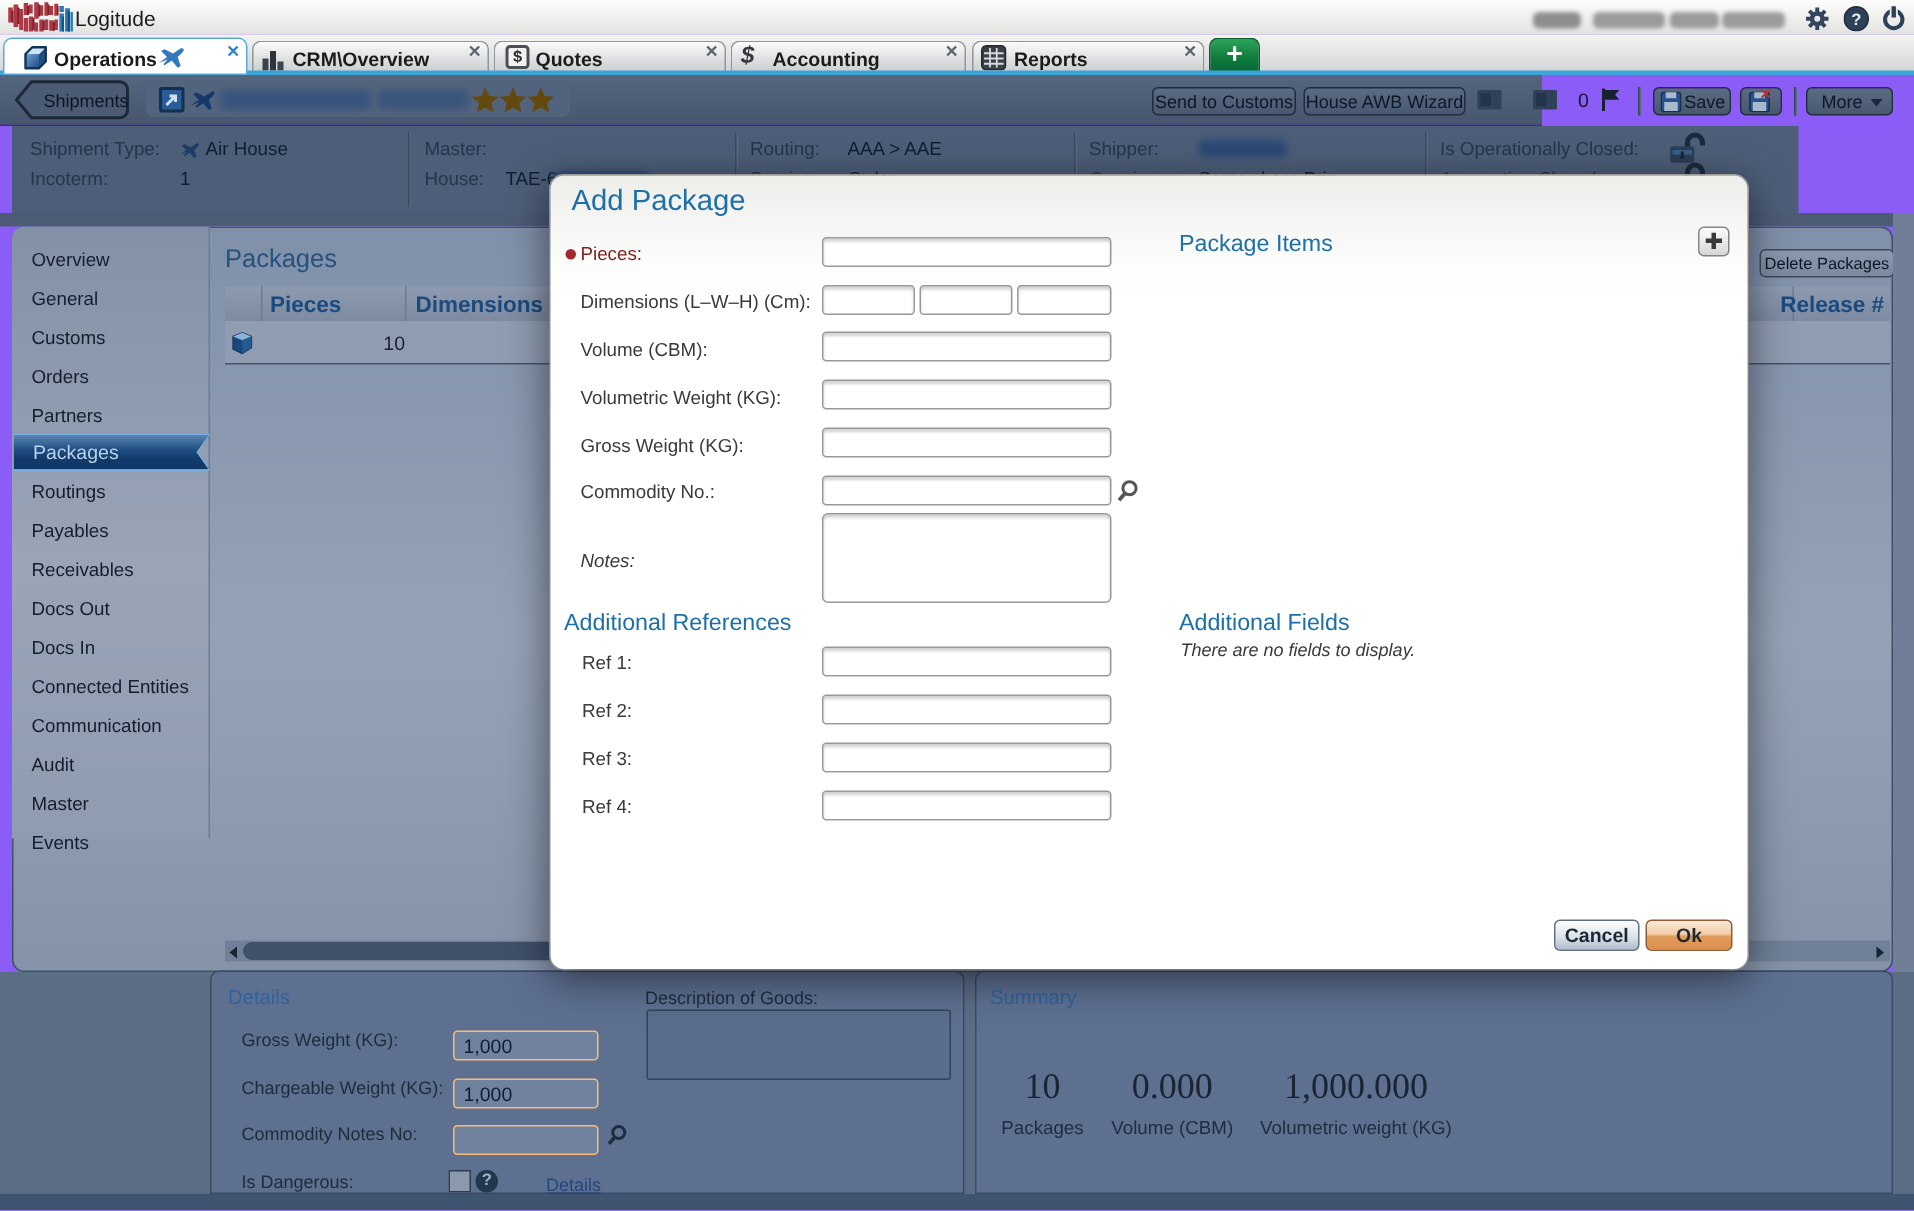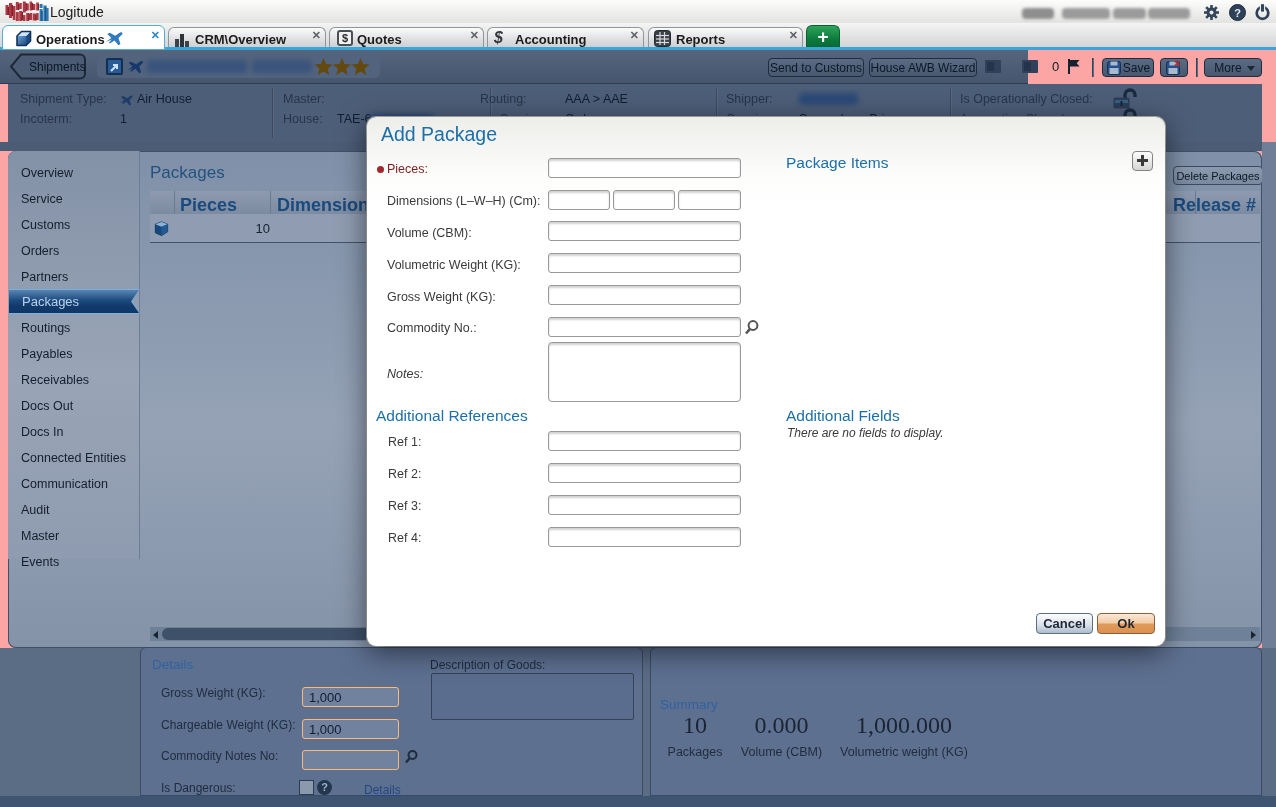--- a/index.html
+++ b/index.html
@@ -1,17 +1,17 @@
 <!DOCTYPE html>
 <html><head>
 <meta charset="utf-8">
 <style>
 html,body{margin:0;padding:0;}
 body{width:1276px;height:807px;overflow:hidden;font-family:"Liberation Sans",sans-serif;}
-.app{position:absolute;top:0;left:0;width:1276px;height:807px;background:#fca5a5;overflow:hidden;}
+.app{position:absolute;top:0;left:0;width:1276px;height:807px;background:#8b5cf6;overflow:hidden;}
 .abs{position:absolute;}
 
 .hdr{position:absolute;top:0;left:0;width:1276px;height:23px;background:linear-gradient(#fdfdfc,#e2e2e0);}
 .hdr .brand{position:absolute;left:50px;top:4px;font-size:14px;color:#1c1c1c;}
 .blob{position:absolute;background:#9b9b9b;border-radius:4px;filter:blur(1.5px);}
 
 .tabrow{position:absolute;top:23px;left:0;width:1276px;height:27px;background:linear-gradient(#f4f4f3,#d0d1d3);}
 .tabrow:after{content:"";position:absolute;left:0;bottom:0;width:1276px;height:3px;background:#3ba4d8;}
 .tab{position:absolute;top:4px;height:22px;border:1px solid #8f969d;border-bottom:none;border-radius:6px 6px 0 0;background:linear-gradient(#fbfbfb,#dcdddf 60%,#cbcccf);box-sizing:border-box;}
 .tab.active{top:2px;height:25px;border:1px solid #55acd8;background:#fff;z-index:3;}
@@ -20,37 +20,37 @@
 .tab .x{position:absolute;top:2px;right:4px;font-size:11px;font-weight:700;color:#5e646b;line-height:10px;}
 .tab.active .x{color:#2e86c8;top:4px;}
 .plustab{position:absolute;top:2px;height:25px;border:1px solid #0b5e2e;border-bottom:none;border-radius:6px 6px 0 0;background:linear-gradient(#2ea45c,#0d7a3c 55%,#086333);box-sizing:border-box;}
 .plustab span{position:absolute;left:0;right:0;top:0px;text-align:center;color:#fff;font-size:19px;font-weight:700;}
 
 .toolbar{position:absolute;top:50px;left:0;width:1028px;height:34px;background:linear-gradient(#54657e,#46566e);border-bottom:1px solid #2e3b4f;box-sizing:border-box;}
 .tbtn{position:absolute;top:8px;height:19px;background:linear-gradient(#5a6b84,#48586f);border:1px solid #202d3f;border-radius:4px;box-sizing:border-box;color:#0c1826;font-size:12px;text-align:center;white-space:nowrap;line-height:18px;}
 .tbtn span{position:relative;top:0;}
 .tsep{position:absolute;top:8px;width:1px;height:19px;background:#35445a;border-right:1px solid #5a6a82;}
 
-.info{position:absolute;top:84px;left:8px;width:1254px;height:58px;background:#4d5e78;}
+.info{position:absolute;top:84px;left:8px;width:1162px;height:58px;background:#4d5e78;padding-left:29px;}
 .info .lb{position:absolute;font-size:12.5px;color:#26354a;white-space:nowrap;}
 .info .vl{position:absolute;font-size:12.5px;color:#101e31;white-space:nowrap;}
 .vdiv{position:absolute;top:4px;width:1px;height:50px;background:#3b4a60;border-right:1px solid #586880;}
 .strip{position:absolute;top:142px;left:0;width:1276px;height:9px;background:#4c5c75;}
 
 .main{position:absolute;top:151px;left:8px;width:1254px;height:497px;border-radius:8px;background:linear-gradient(#7f90a8,#95a2b6 55%,#8593a9);box-shadow:0 0 0 1px #3f5068 inset;overflow:hidden;}
 .side{position:absolute;top:0;left:0;width:132px;height:408px;background:linear-gradient(#8391a7,#99a4b6 55%,#8f9bb0);border-right:1px solid #6e7d93;box-sizing:border-box;}
 .side .it{position:absolute;left:13px;font-size:12.5px;color:#141f2d;white-space:nowrap;}
 .selbar{position:absolute;left:1px;top:138px;width:131px;height:25px;}
 .selbar .bg1{position:absolute;left:0;top:0;width:100%;height:100%;background:#79b0e0;clip-path:polygon(0 0,100% 0,calc(100% - 8px) 50%,100% 100%,0 100%);}
 .selbar .bg2{position:absolute;left:0;top:1px;width:calc(100% - 1px);height:23px;background:linear-gradient(#5a85b2,#1d4b80 45%,#113a6b 70%,#0f3766);clip-path:polygon(0 0,100% 0,calc(100% - 8px) 50%,100% 100%,0 100%);}
 .selbar .tx{position:absolute;left:13px;top:5px;font-size:13px;color:#b9d2ea;}
 .content{position:absolute;top:0;left:132px;width:1122px;height:497px;}
 .h1{font-size:17px;color:#24527f;}
 .thead{position:absolute;left:10px;top:40px;right:2px;height:23px;background:linear-gradient(#8d9ab0,#7d8ba1);border-bottom:1px solid #66758c;}
-.thead .c{position:absolute;top:4px;font-size:18px;font-weight:700;color:#1a4a7e;white-space:nowrap;}
+.thead .c{position:absolute;top:4px;font-size:15px;font-weight:700;color:#1a4a7e;white-space:nowrap;}
 .tcell-sep{position:absolute;top:0;width:1px;height:23px;background:#6b7a90;}
 .trow{position:absolute;left:10px;top:63px;right:2px;height:28px;background:#8f9cb1;border-bottom:1px solid #42526a;}
 
 .hscroll{position:absolute;left:10px;right:2px;top:476px;height:14px;background:#6f8198;}
 .hthumb{position:absolute;left:12px;top:1px;width:528px;height:12px;background:#3f5069;border-radius:6px;}
 .arrow-l{position:absolute;left:3px;top:4px;width:0;height:0;border-top:4px solid transparent;border-bottom:4px solid transparent;border-right:5px solid #19242f;}
 .arrow-r{position:absolute;right:4px;top:4px;width:0;height:0;border-top:4px solid transparent;border-bottom:4px solid transparent;border-left:5px solid #19242f;}
 
 .botbg{position:absolute;top:648px;left:0;width:1276px;height:148px;background:#5b6c85;}
 .panelD{position:absolute;top:647px;left:140px;width:503px;height:149px;background:#5d7090;border:1px solid #3b4b64;border-radius:6px 6px 0 0;box-sizing:border-box;}
@@ -270,21 +270,21 @@
     </svg>
     <div class="vl" style="left:129px;top:8px;">Air House</div>
     <div class="lb" style="left:12px;top:28px;">Incoterm:</div>
     <div class="vl" style="left:112px;top:28px;">1</div>
     <div class="vdiv" style="left:264px;"></div>
     <div class="lb" style="left:275px;top:8px;">Master:</div>
     <div class="lb" style="left:275px;top:28px;">House:</div>
     <div class="vl" style="left:329px;top:28px;">TAE-6</div>
     <div class="blob" style="left:362px;top:30px;width:64px;height:11px;background:#2c4a77;filter:blur(2px);"></div>
     <div class="vdiv" style="left:482px;"></div>
-    <div class="lb" style="left:472px;top:8px;">Routing:</div>
+    <div class="lb" style="left:492px;top:8px;">Routing:</div>
     <div class="vl" style="left:557px;top:8px;">AAA &gt; AAE</div>
     <div class="lb" style="left:492px;top:28px;">Service:</div>
     <div class="vl" style="left:557px;top:28px;">Order</div>
     <div class="vdiv" style="left:708px;"></div>
     <div class="lb" style="left:718px;top:8px;">Shipper:</div>
     <div class="blob" style="left:791px;top:9px;width:59px;height:12px;background:#2c4a77;filter:blur(2.5px);"></div>
     <div class="lb" style="left:718px;top:28px;">Consignee:</div>
     <div class="vl" style="left:791px;top:28px;">Somewhere Prin</div>
     <div class="vdiv" style="left:942px;"></div>
     <div class="lb" style="left:952px;top:8px;">Is Operationally Closed:</div>
@@ -300,21 +300,21 @@
       <rect x="0.5" y="9.5" width="16" height="11" rx="1.5" fill="#2a3e57"></rect>
       <rect x="2" y="12" width="13" height="3" fill="#3c5e84"></rect>
       <rect x="7.5" y="13" width="2" height="5" fill="#16263a"></rect>
     </svg>
   </div>
   <div class="strip"></div>
   <div class="abs" style="left:1262px;top:142px;width:14px;height:654px;background:#707e98;"></div>
   <div class="main">
     <div class="side">
       <div class="it" style="top:15px;">Overview</div>
-      <div class="it" style="top:41px;">Service</div>
+      <div class="it" style="top:41px;">General</div>
       <div class="it" style="top:67px;">Customs</div>
       <div class="it" style="top:93px;">Orders</div>
       <div class="it" style="top:119px;">Partners</div>
       <div class="selbar">
           <div class="bg1"></div>
           <div class="bg2"></div>
           <div class="tx">Packages</div>
         </div>
       <div class="it" style="top:170px;">Routings</div>
       <div class="it" style="top:196px;">Payables</div>
@@ -367,21 +367,21 @@
       <line x1="5.5" y1="9.5" x2="2" y2="13.5" stroke="#1e2c3e" stroke-width="2.4"></line>
     </svg>
     <div class="blb" style="left:20px;top:133px;">Is Dangerous:</div>
     <div class="abs" style="left:158px;top:132px;width:15px;height:15px;background:#8b99ad;border:1px solid #2c3c54;box-sizing:border-box;"></div>
     <div class="abs" style="left:176px;top:132px;width:15px;height:15px;background:#22364e;border-radius:50%;color:#9fb2c6;font-size:11px;font-weight:700;text-align:center;line-height:15px;">?</div>
     <div class="blb" style="left:223px;top:135px;color:#24477e;text-decoration:underline;font-size:12px;">Details</div>
     <div class="blb" style="left:289px;top:10px;">Description of Goods:</div>
     <div class="abs" style="left:290px;top:25px;width:203px;height:47px;background:#5a6d8e;border:1px solid #33435c;border-radius:2px;box-sizing:border-box;"></div>
   </div>
   <div class="panelS">
-    <div class="bh" style="left:9px;top:9px;margin-top:40px;">Summary</div>
+    <div class="bh" style="left:9px;top:9px;">Summary</div>
     <div class="abs" style="left:14px;top:64px;width:60px;text-align:center;font-family:'Liberation Serif',serif;font-size:24px;color:#1b2433;">10</div>
     <div class="abs" style="left:14px;top:97px;width:60px;text-align:center;font-size:12.5px;color:#1f2c3e;">Packages</div>
     <div class="abs" style="left:88px;top:64px;width:85px;text-align:center;font-family:'Liberation Serif',serif;font-size:24px;color:#1b2433;">0.000</div>
     <div class="abs" style="left:88px;top:97px;width:85px;text-align:center;font-size:12.5px;color:#1f2c3e;">Volume (CBM)</div>
     <div class="abs" style="left:183px;top:64px;width:140px;text-align:center;font-family:'Liberation Serif',serif;font-size:24px;color:#1b2433;">1,000.000</div>
     <div class="abs" style="left:183px;top:97px;width:140px;text-align:center;font-size:12.5px;color:#1f2c3e;">Volumetric weight (KG)</div>
   </div>
   <div class="botstrip"></div>
   <div class="modal">
     <div class="title">Add Package</div>

